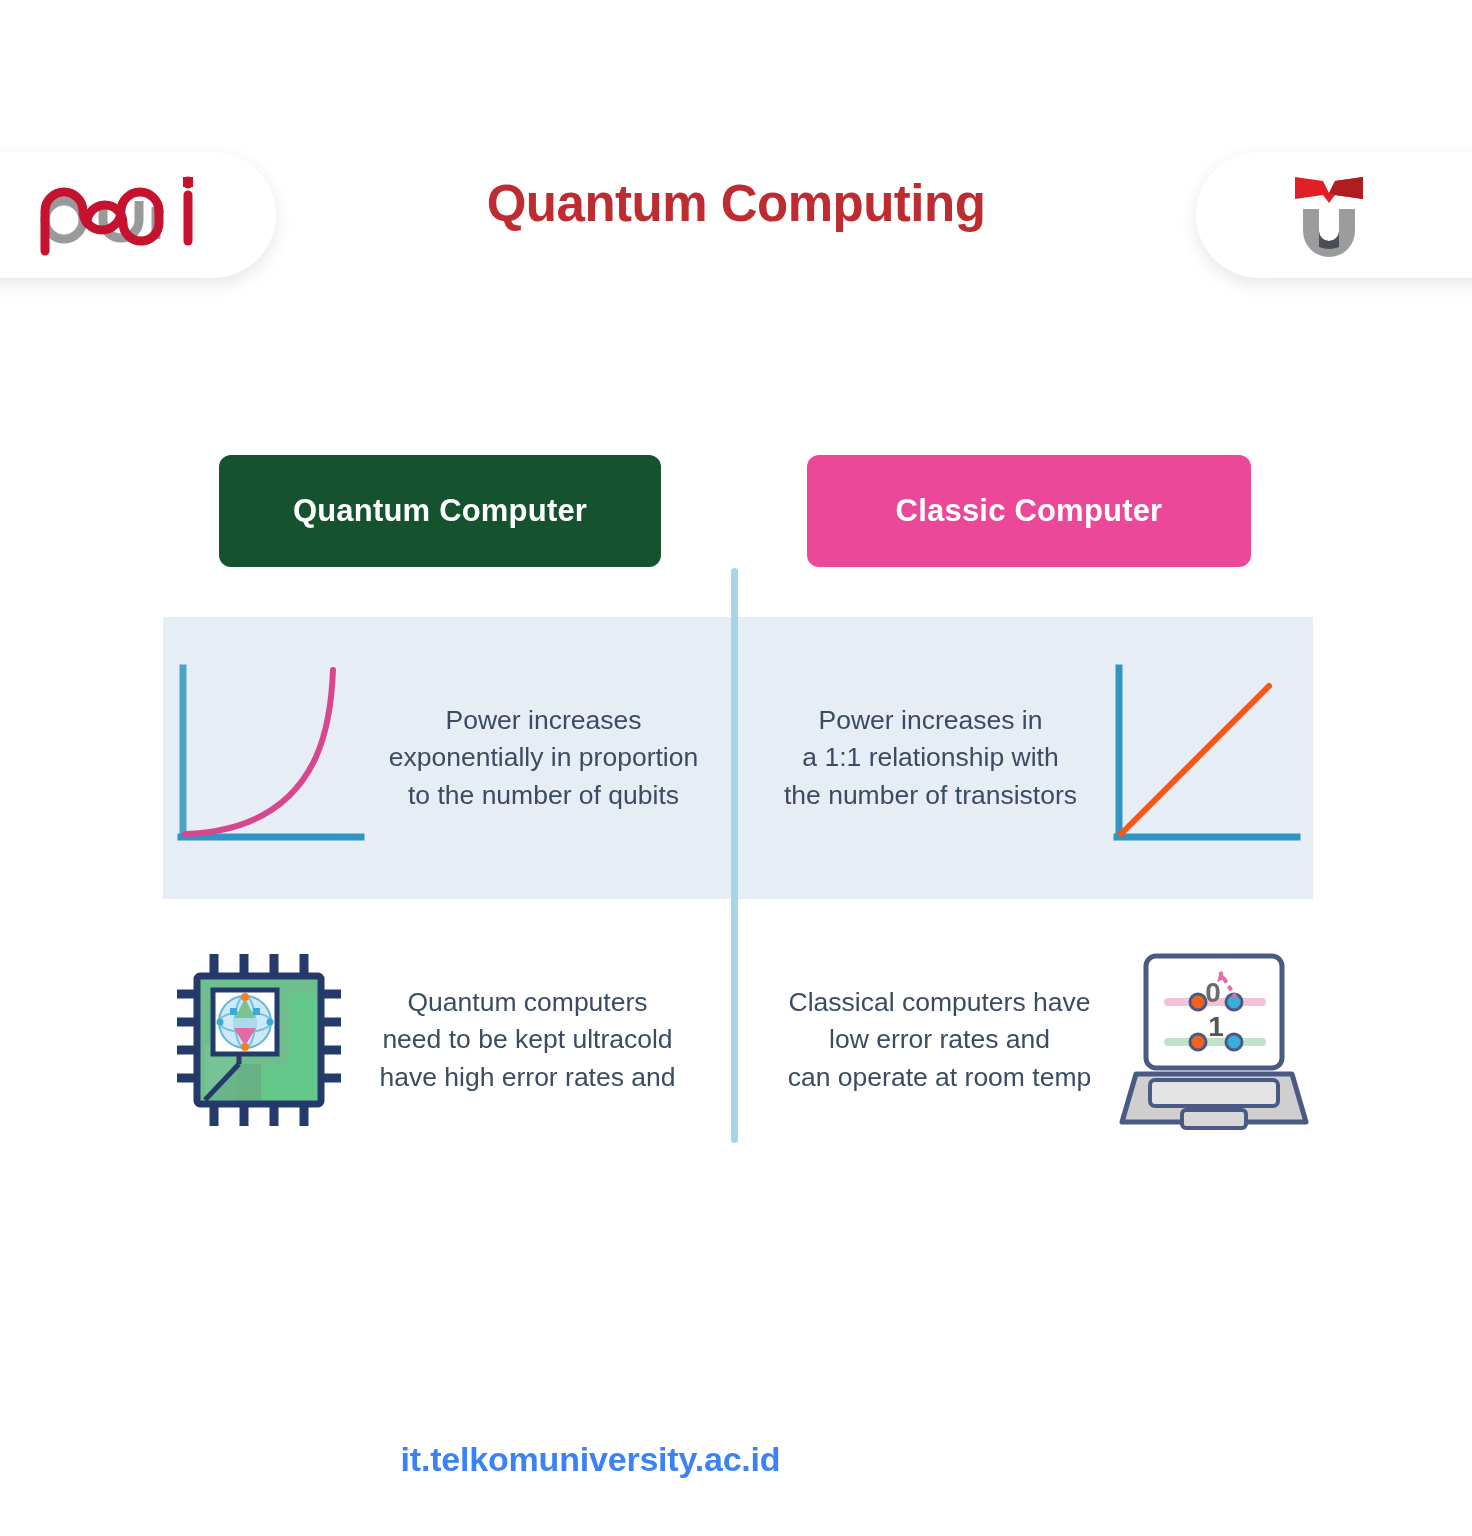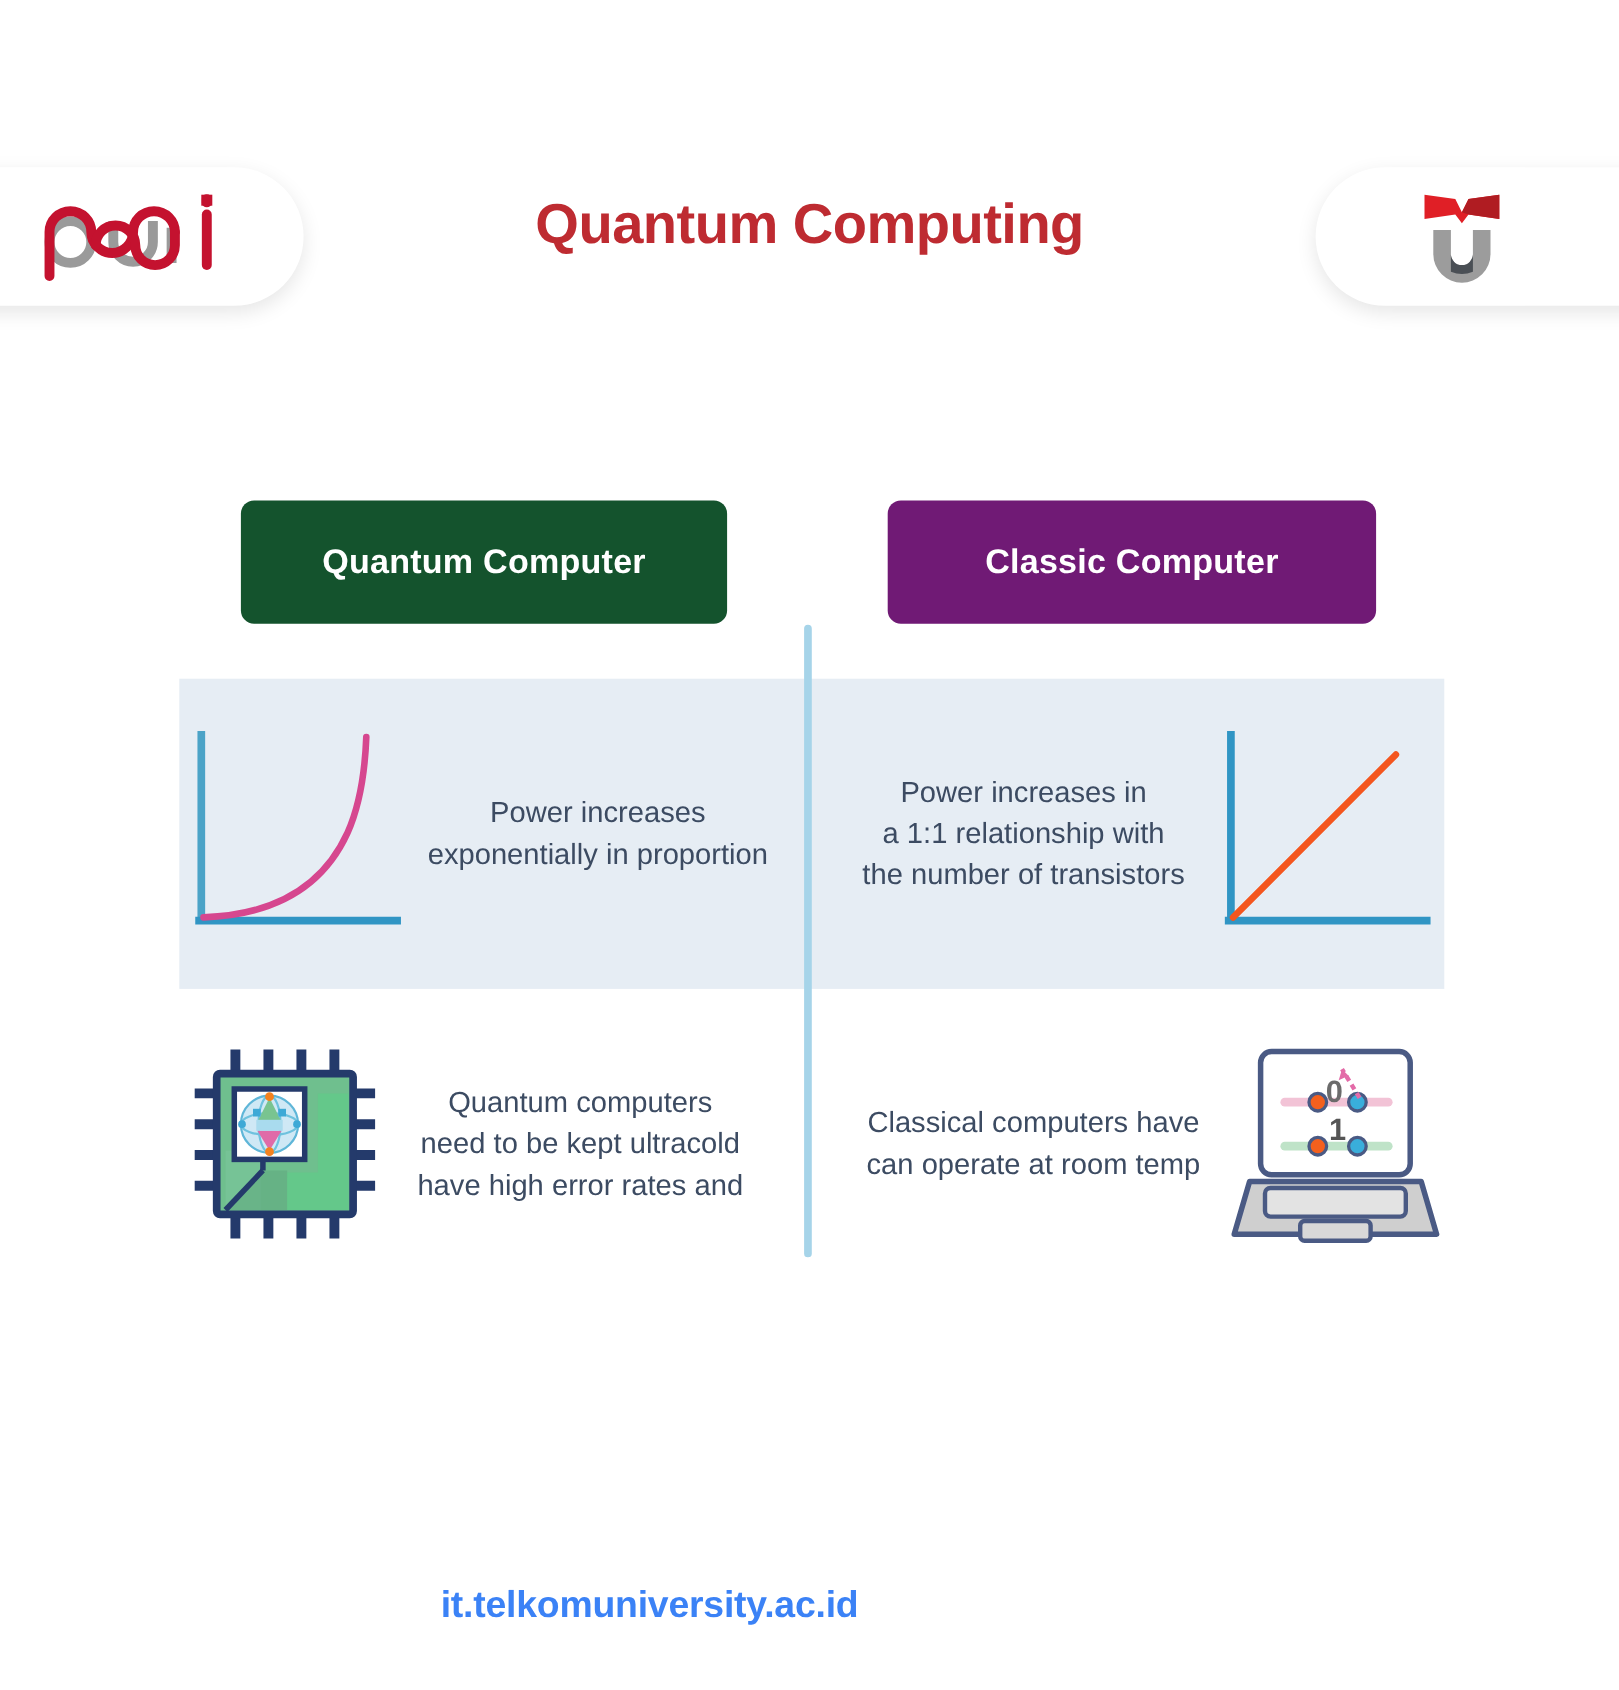--- a/index.html
+++ b/index.html
@@ -69,21 +69,21 @@
     border-radius: 12px;
     display: flex;
     align-items: center;
     justify-content: center;
     color: #ffffff;
     font-size: 31px;
     font-weight: bold;
     letter-spacing: 0.2px;
   }
   .cat-pill-quantum { left: 219px; width: 442px; background: #14532d; }
-  .cat-pill-classic { left: 807px; width: 444px; background: #701a75; }
+  .cat-pill-classic { left: 807px; width: 444px; background: #ec4899; }
 
   
   .band {
     position: absolute;
     left: 163px; top: 617px;
     width: 1150px; height: 282px;
     background: #E6EDF4;
   }
 
   
@@ -193,20 +193,21 @@
     <div class="art">
       <svg width="198" height="192" viewBox="0 0 198 192">
         <path d="M12 6 L12 172" stroke="#4BA3C7" stroke-width="7" fill="none" stroke-linecap="square"></path>
         <path d="M10 175 L190 175" stroke="#3095C4" stroke-width="7" fill="none" stroke-linecap="square"></path>
         <path d="M14 172 C 70 170, 120 150, 145 95 C 157 68, 161 34, 162 8" stroke="#D6478F" stroke-width="6" fill="none" stroke-linecap="round"></path>
       </svg>
     </div>
     <div class="blurb blurb-left">
       <div>Power increases</div>
       <div>exponentially in proportion</div>
+      <div>to the number of qubits</div>
     </div>
   </div>
 
   <div class="cell cell-half">
     <div class="blurb blurb-right">
       <div>Power increases in</div>
       <div>a 1:1 relationship with</div>
       <div>the number of transistors</div>
     </div>
     <div class="art">
@@ -273,20 +274,21 @@
     <div class="blurb blurb-left">
       <div>Quantum computers</div>
       <div>need to be kept ultracold</div>
       <div>have high error rates and</div>
     </div>
   </div>
 
   <div class="cell cell-half">
     <div class="blurb blurb-right">
       <div>Classical computers have</div>
+      <div>low error rates and</div>
       <div>can operate at room temp</div>
     </div>
     <div class="art">
       <svg width="196" height="196" viewBox="0 0 196 196">
 
         <rect x="30" y="14" width="136" height="112" rx="10" fill="#FFFFFF" stroke="#4A5A84" stroke-width="5"></rect>
 
         <rect x="48" y="56" width="102" height="8" rx="4" fill="#F2C3D6"></rect>
 
         <rect x="48" y="96" width="102" height="8" rx="4" fill="#BFE3C8"></rect>

